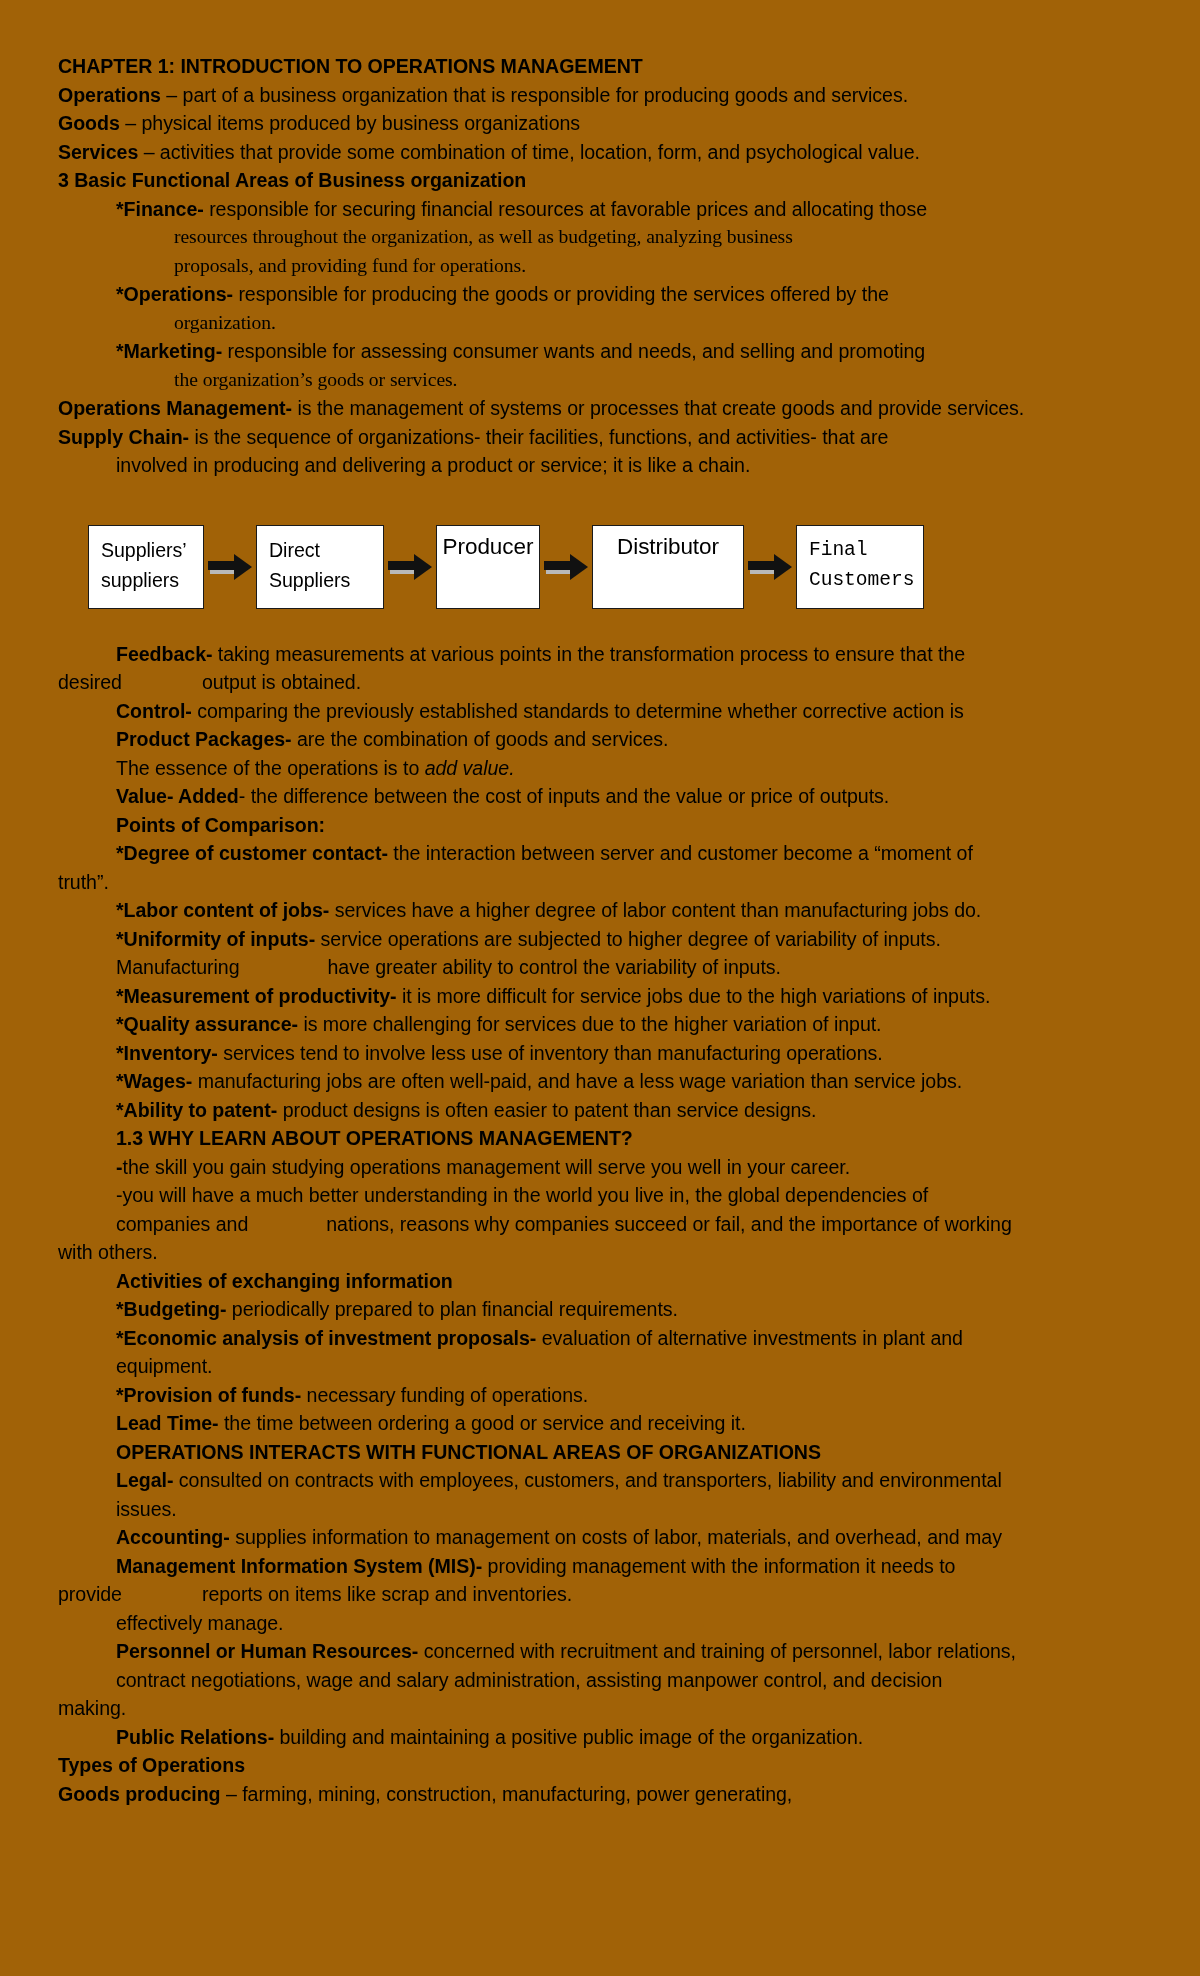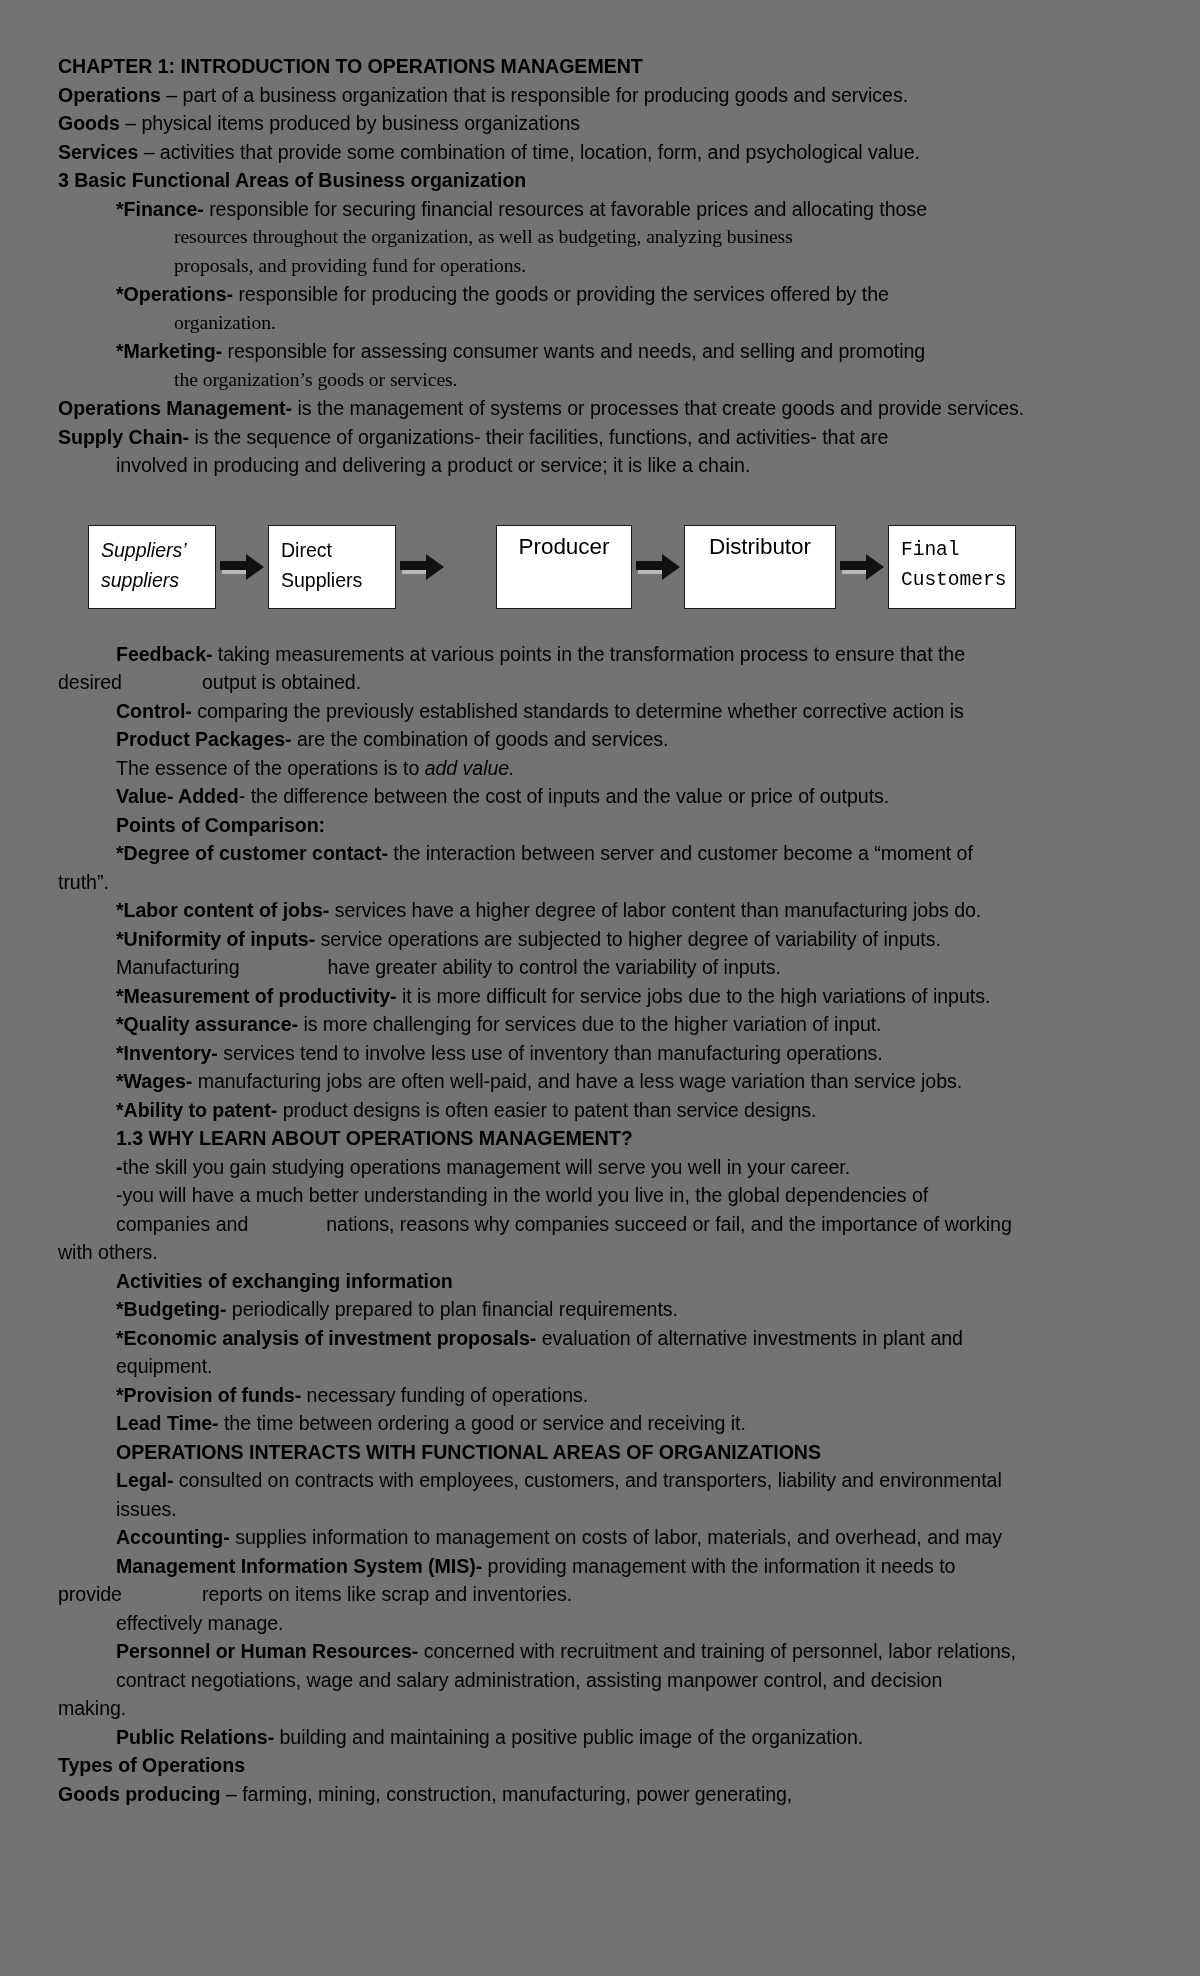--- a/index.html
+++ b/index.html
@@ -11,21 +11,21 @@
     width: 1200px;
     height: 1976px;
     font-family: "Liberation Sans", sans-serif;
     color: #000000;
     overflow: hidden;
   }
   #page {
     position: relative;
     width: 1200px;
     height: 1976px;
-    background: #737373;
+    background: #a16207;
     box-sizing: border-box;
     padding: 52px 58px 0 58px;
   }
   .doc {
     font-size: 19.6px;
     line-height: 28.5px;
     letter-spacing: -0.05px;
   }
   .ln {
     white-space: pre-wrap;
@@ -61,23 +61,23 @@
     font-size: 19.6px;
     line-height: 30px;
     color: #000;
   }
   .node.center .nlabel {
     left: 0; right: 0;
     text-align: center;
     top: 6px;
     font-size: 22.5px;
   }
-  .n-suppliers  { width: 128px; height: 84px; font-style: italic; }
+  .n-suppliers  { width: 116px; height: 84px; }
   .n-direct     { width: 128px; height: 84px; padding-left: 11px; }
-  .n-producer   { width: 136px; height: 84px; margin-left: 48px; }
+  .n-producer   { width: 104px; height: 84px; }
   .n-distributor{ width: 152px; height: 84px; }
   .n-final      { width: 128px; height: 84px; font-family: Liberation Mono, monospace; }
 
   .arrow {
     flex: 0 0 auto;
     width: 44px;
     height: 26px;
     position: relative;
     margin: 0 4px;
   }

